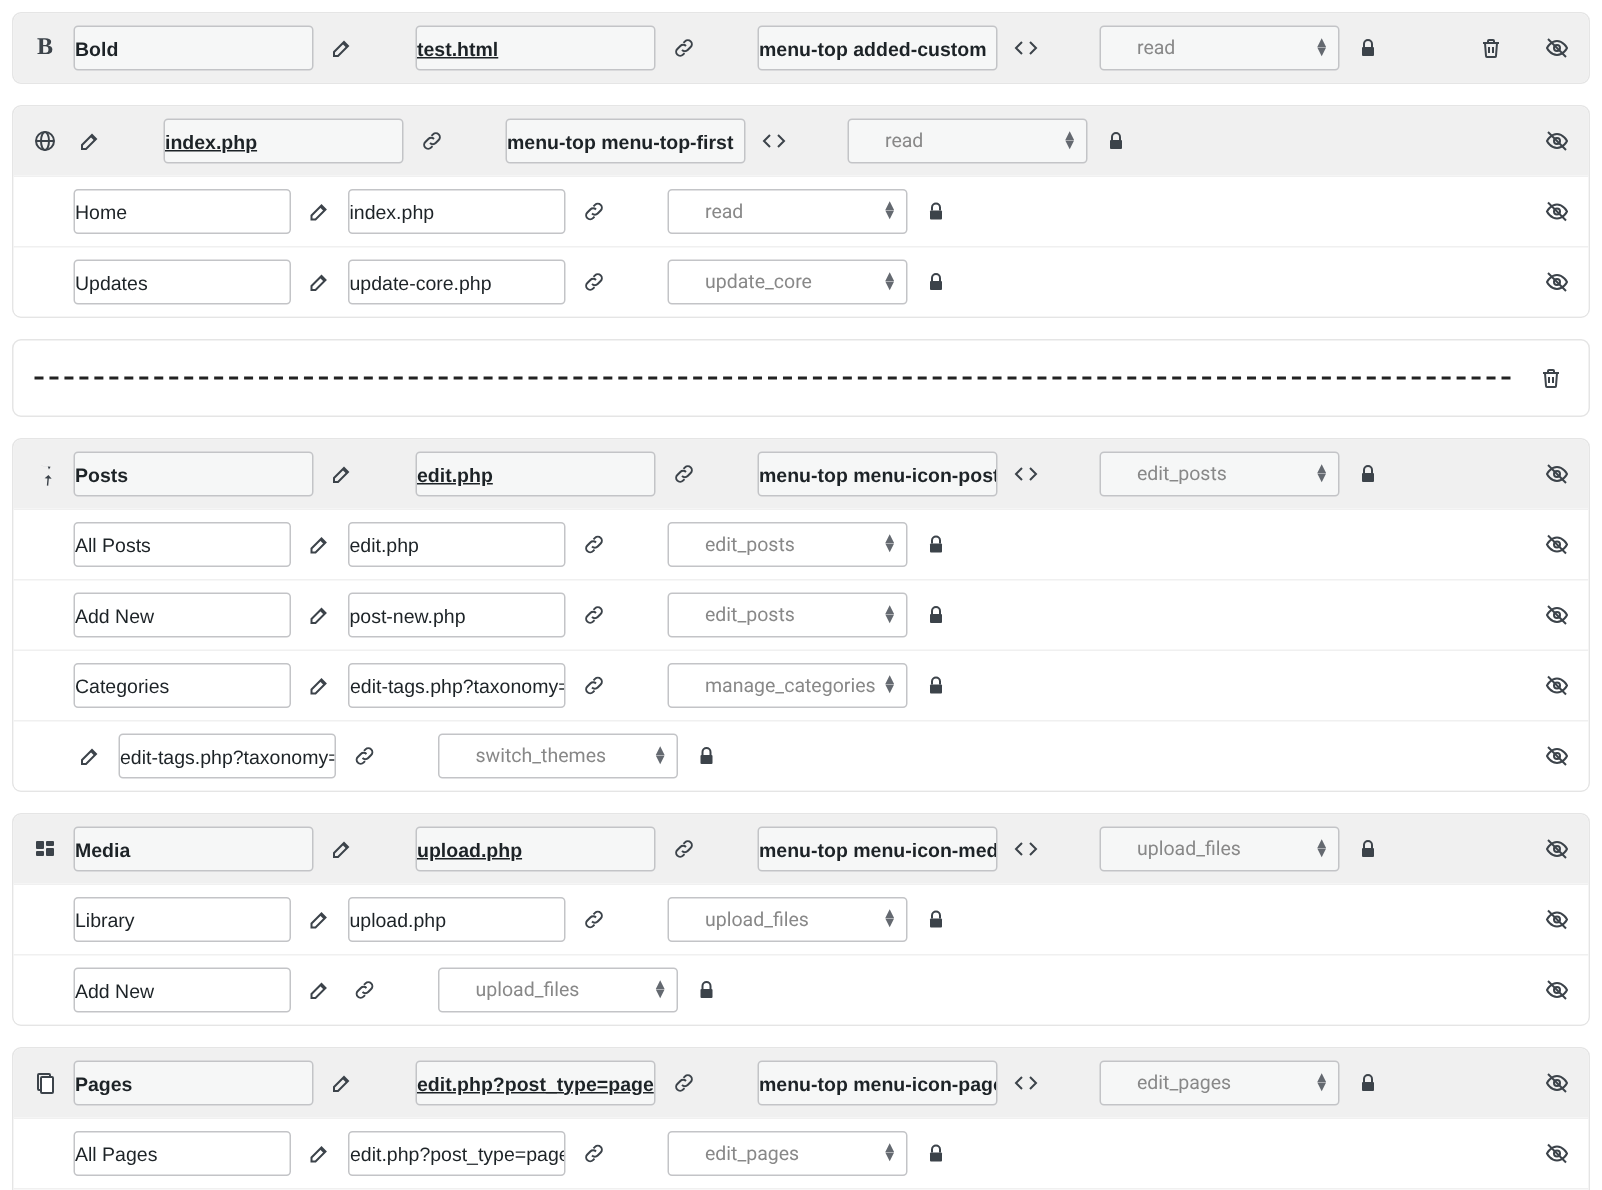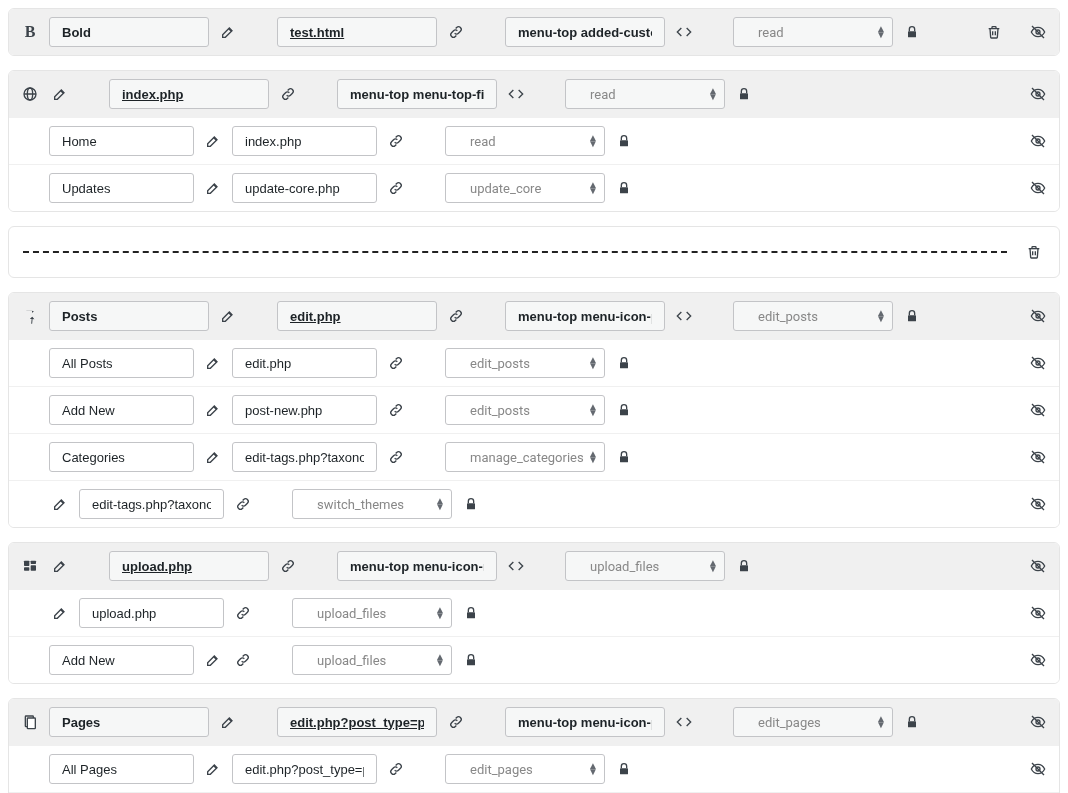--- a/index.html
+++ b/index.html
@@ -29,21 +29,21 @@
   display: flex;
   align-items: center;
   padding: 8px 10px;
   gap: 8px;
   border-top: 1px solid #f0f0f0;
 }
 .input-box {
   background: #f6f7f7;
   border: 1px solid #c3c4c7;
   border-radius: 3px;
-  padding: 4px 12px;
+  padding: 4px 0;
   height: 30px;
   font-size: 13px;
   color: #1d2327;
   outline: none;
 }
 .input-title {
   width: 160px;
   font-weight: 600;
 }
 .sub-title { width: 145px; font-weight: 400; background: #fff; }
@@ -526,20 +526,21 @@
     <div class="section">
       <div class="section-header">
         <span class="icon-slot">
           <svg viewBox="0 0 24 24" fill="currentColor">
             <rect x="3" y="4" width="8" height="8" rx="1"></rect>
             <rect x="13" y="4" width="8" height="5" rx="1"></rect>
             <rect x="13" y="11" width="8" height="8" rx="1"></rect>
             <rect x="3" y="14" width="8" height="5" rx="1"></rect>
           </svg>
         </span>
+        <input class="input-box input-title" value="Media" style="">
         <span class="icon-slot">
           <svg viewBox="0 0 24 24" fill="none" stroke="currentColor" stroke-width="2">
             <path d="M4 16l10-10 4 4-10 10H4v-4z"></path>
             <path d="M13 7l4 4"></path>
           </svg>
         </span>
         <span class="spacer22"></span>
         <input class="input-box input-url" value="upload.php" style="">
         <span class="icon-slot">
           <svg viewBox="0 0 24 24" fill="none" stroke="currentColor" stroke-width="2">
@@ -573,20 +574,21 @@
         <span class="icon-slot">
           <svg viewBox="0 0 24 24" fill="none" stroke="currentColor" stroke-width="2">
             <path d="M2 12s3.5-7 10-7 10 7 10 7-3.5 7-10 7-10-7-10-7z"></path>
             <circle cx="12" cy="12" r="3"></circle>
             <line x1="3" y1="3" x2="21" y2="21"></line>
           </svg>
         </span>
       </div>
       <div class="sub-row">
         <span class="spacer22"></span>
+        <input class="input-box sub-title" value="Library" style="">
         <span class="icon-slot">
           <svg viewBox="0 0 24 24" fill="none" stroke="currentColor" stroke-width="2">
             <path d="M4 16l10-10 4 4-10 10H4v-4z"></path>
             <path d="M13 7l4 4"></path>
           </svg>
         </span>
         <input class="input-box sub-url" value="upload.php" style="">
         <span class="icon-slot">
           <svg viewBox="0 0 24 24" fill="none" stroke="currentColor" stroke-width="2">
             <path d="M10 14a4 4 0 0 0 5.66 0l3-3a4 4 0 0 0-5.66-5.66l-1.5 1.5"></path>

